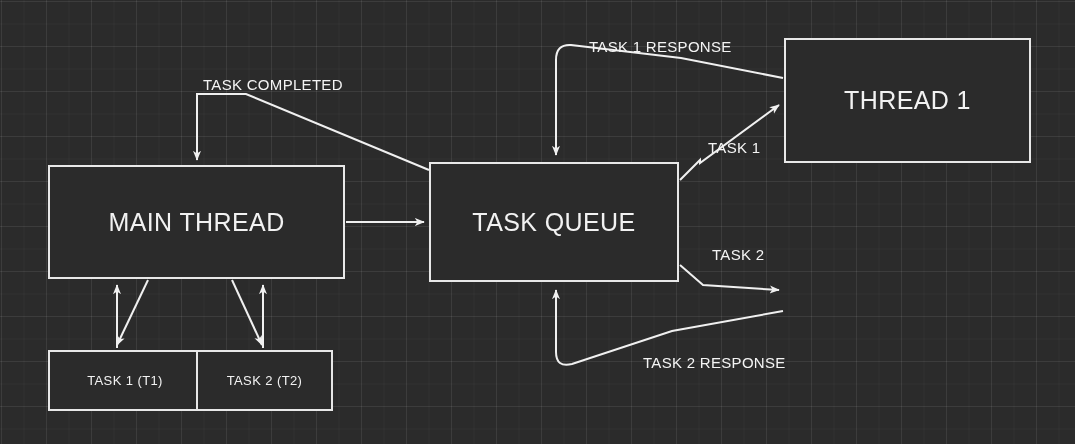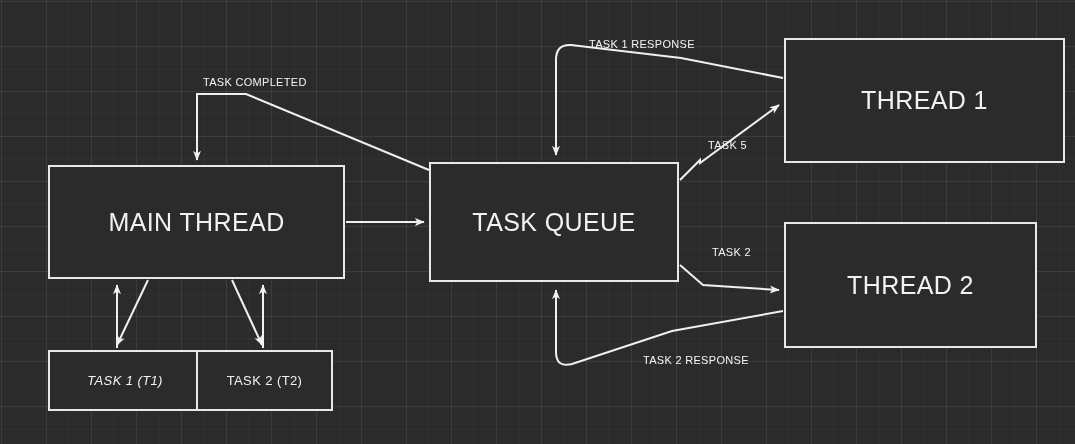--- a/index.html
+++ b/index.html
@@ -28,21 +28,21 @@
     letter-spacing:0.4px;
     z-index:3;
   }
   .node.big{font-size:25px;}
   .node.small{font-size:13px;}
   svg.edges{position:absolute;left:0;top:0;width:1075px;height:444px;z-index:2;}
   .edge{fill:none;stroke:#f0f0f0;stroke-width:2;}
   .lbl{
     position:absolute;
     color:#f4f4f4;
-    font-size:11px;
+    font-size:15px;
     letter-spacing:0.3px;
     white-space:nowrap;
     z-index:4;
     font-family:"Liberation Sans", sans-serif;
   }
 </style>
 </head>
 <body>
 
 <div id="canvas">
@@ -76,39 +76,36 @@
   </svg>
 
   <div class="node big" style="left:429px;top:162px;width:250px;height:120px;">
     <span>TASK QUEUE</span>
   </div>
 
   <div class="node big" style="left:48px;top:165px;width:297px;height:114px;">
     <span>MAIN THREAD</span>
   </div>
 
-  <div class="node big" style="left:784px;top:38px;width:281px;height:125px;">
+  <div class="node big" style="left:784px;top:38px;width:247px;height:125px;">
     <span>THREAD 1</span>
   </div>
 
-  <div class="node big" style="left:784px;top:222px;width:253px;height:126px;">
-    <span>THREAD 2</span>
-  </div>
 
-  <div class="node small" style="left:48px;top:350px;width:154px;height:61px;font-style:italic;">
+  <div class="node small" style="left:48px;top:350px;width:154px;height:61px;">
     <span>TASK 1 (T1)</span>
   </div>
 
   <div class="node small" style="left:196px;top:350px;width:137px;height:61px;text-align:right;">
     <span>TASK 2 (T2)</span>
   </div>
 
   <div class="lbl" style="left:158px;top:76px;margin-left:45px;">TASK COMPLETED</div>
 
   <div class="lbl" style="left:589px;top:38px;">TASK 1 RESPONSE</div>
 
-  <div class="lbl" style="left:708px;top:139px;">TASK 5</div>
+  <div class="lbl" style="left:708px;top:139px;">TASK 1</div>
 
   <div class="lbl" style="left:712px;top:246px;">TASK 2</div>
 
   <div class="lbl" style="left:643px;top:326px;margin-top:28px;">TASK 2 RESPONSE</div>
 
 </div>
 
 </body></html>

